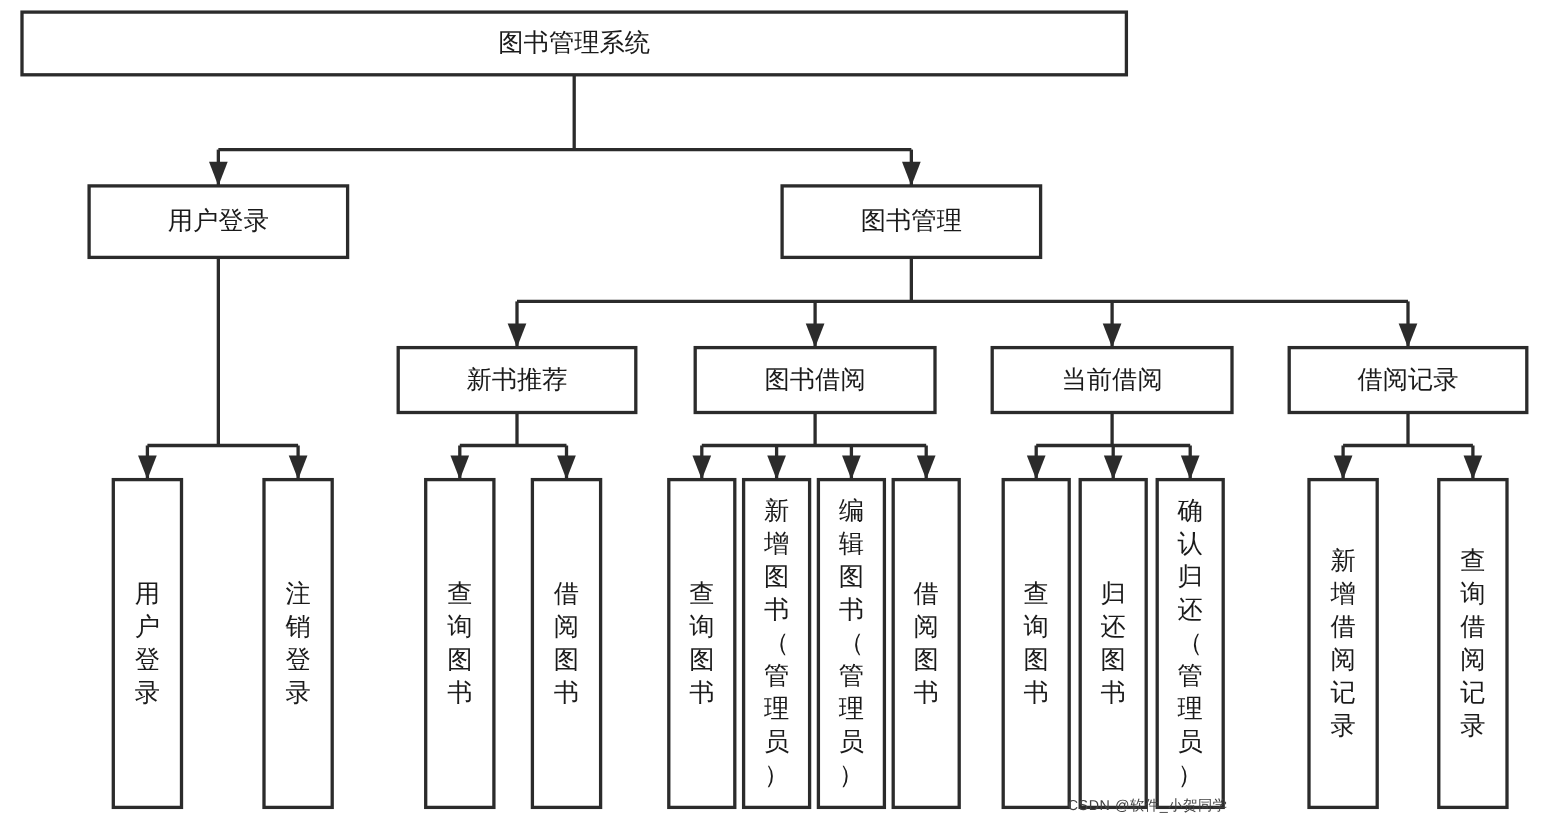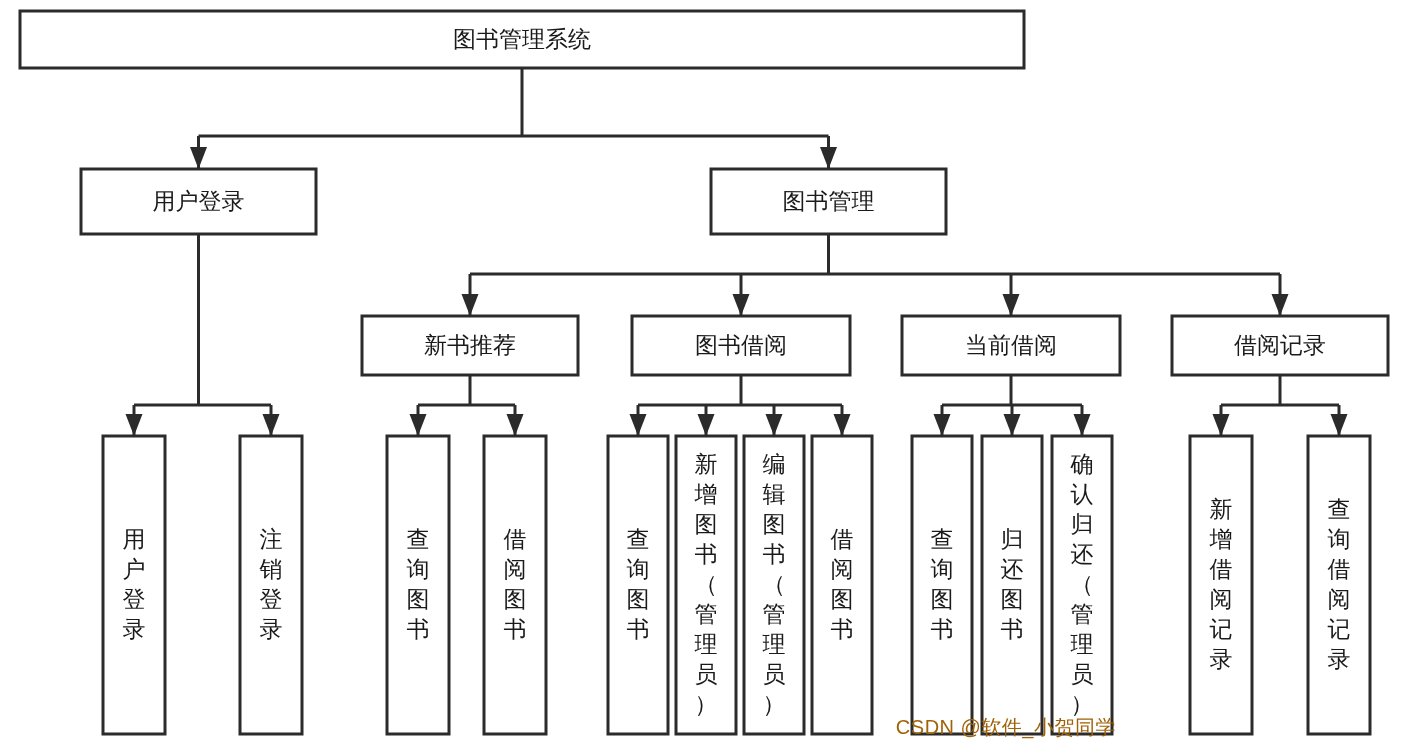--- a/index.html
+++ b/index.html
@@ -54,22 +54,22 @@
     font-family: "Liberation Sans", "DejaVu Sans", sans-serif;
     font-size: 23px;
     fill: #1a1a1a;
     text-anchor: middle;
   }
   .watermark-text {
     position: absolute;
     right: 10px;
     bottom: 6px;
     font-family: "Liberation Sans", "DejaVu Sans", sans-serif;
-    font-size: 20px;
-    color: #a16207;
+    font-size: 13px;
+    color: #404040;
     letter-spacing: 0.5px;
     white-space: nowrap;
     user-select: none;
   }
 </style>
 </head>
 <body>
 
 <div id="diagram-root">
   <svg class="diagram-canvas" viewBox="0 0 1405 747">

